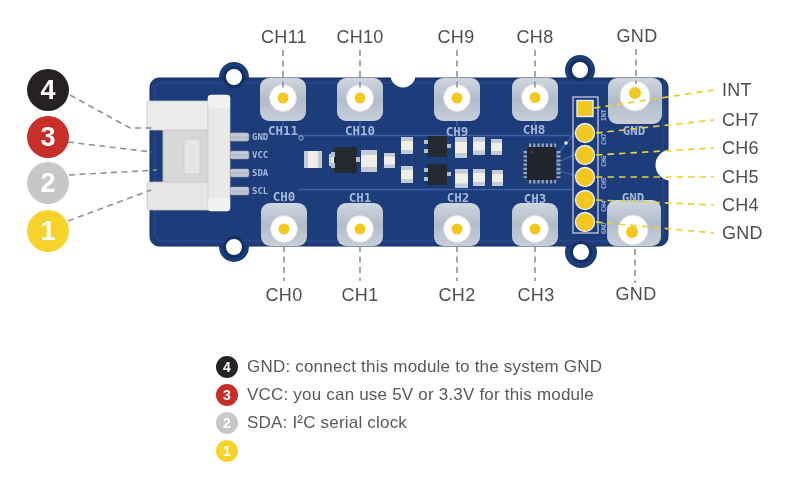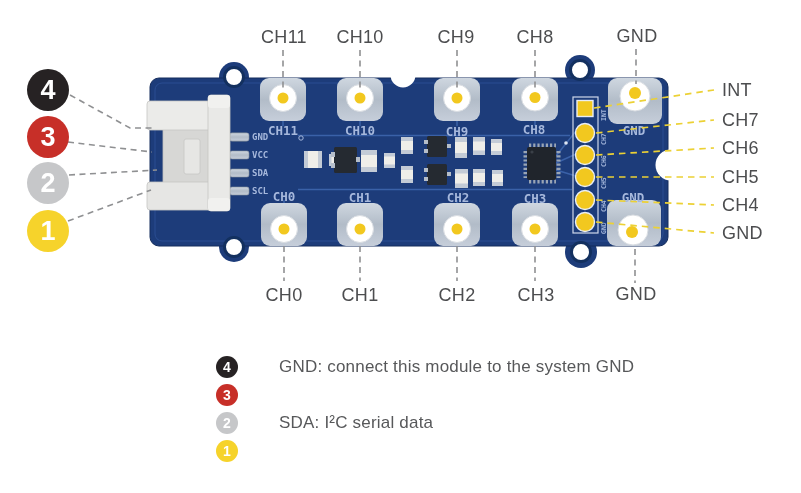--- a/index.html
+++ b/index.html
@@ -14,21 +14,21 @@
   .lbl.r{width:70px;text-align:left;}
 
   
   .badge-lg{position:absolute;width:42px;height:42px;border-radius:50%;color:#ffffff;
             font-size:27px;font-weight:bold;display:flex;align-items:center;justify-content:center;}
 
   
   .legend-row{position:absolute;display:flex;align-items:center;gap:9px;height:24px;}
   .badge-sm{width:22px;height:22px;border-radius:50%;color:#ffffff;font-size:14px;font-weight:bold;
             display:flex;align-items:center;justify-content:center;flex:0 0 auto;}
-  .legend-text{color:#57585a;font-size:17px;letter-spacing:.2px;white-space:nowrap;margin-left:32px;}
+  .legend-text{color:#57585a;font-size:17px;letter-spacing:.2px;white-space:nowrap;}
 
   
   .silk{font-family:"DejaVu Sans Mono",monospace;font-weight:bold;fill:#a6b8dc;}
   .dashg{stroke:#8f9092;stroke-width:1.6;fill:none;stroke-dasharray:6 4.5;}
   .dashy{stroke:#ecd135;stroke-width:1.7;fill:none;stroke-dasharray:6.5 5;}
 </style>
 </head>
 <body>
 
 <div class="scene">
@@ -312,22 +312,23 @@
   <div class="badge-lg" style="left: 27px; top: 116px; background: rgb(199, 47, 40);">3</div>
   <div class="badge-lg" style="left: 27px; top: 162px; background: rgb(198, 199, 201);">2</div>
   <div class="badge-lg" style="left: 27px; top: 210px; background: rgb(246, 211, 43);">1</div>
 
   <div class="legend-row" style="left:216px;top:355px;">
     <span class="badge-sm" style="background: rgb(38, 34, 35);">4</span>
     <span class="legend-text">GND: connect this module to the system GND</span>
   </div>
   <div class="legend-row" style="left:216px;top:383px;">
     <span class="badge-sm" style="background: rgb(199, 47, 40);">3</span>
+    <span class="legend-text">VCC: you can use 5V or 3.3V for this module</span>
   </div>
   <div class="legend-row" style="left:216px;top:411px;">
     <span class="badge-sm" style="background: rgb(198, 199, 201);">2</span>
-    <span class="legend-text">SDA: I²C serial data</span>
+    <span class="legend-text">SDA: I²C serial clock</span>
   </div>
   <div class="legend-row" style="left:216px;top:439px;">
     <span class="badge-sm" style="background: rgb(246, 211, 43);">1</span>
   </div>
 
 </div>
 
 </body></html>

